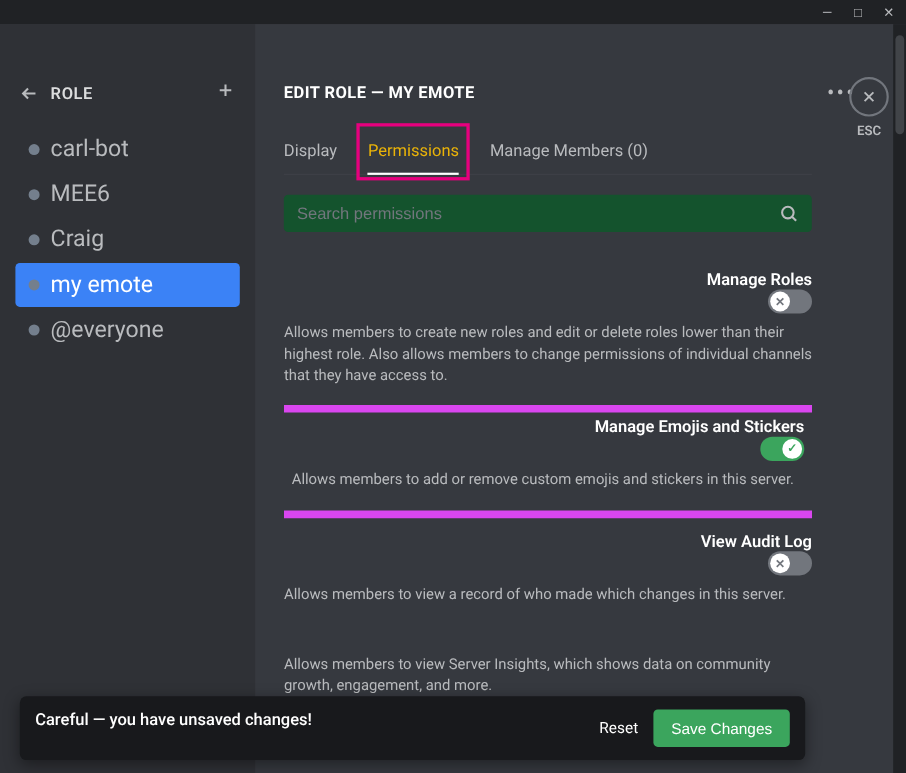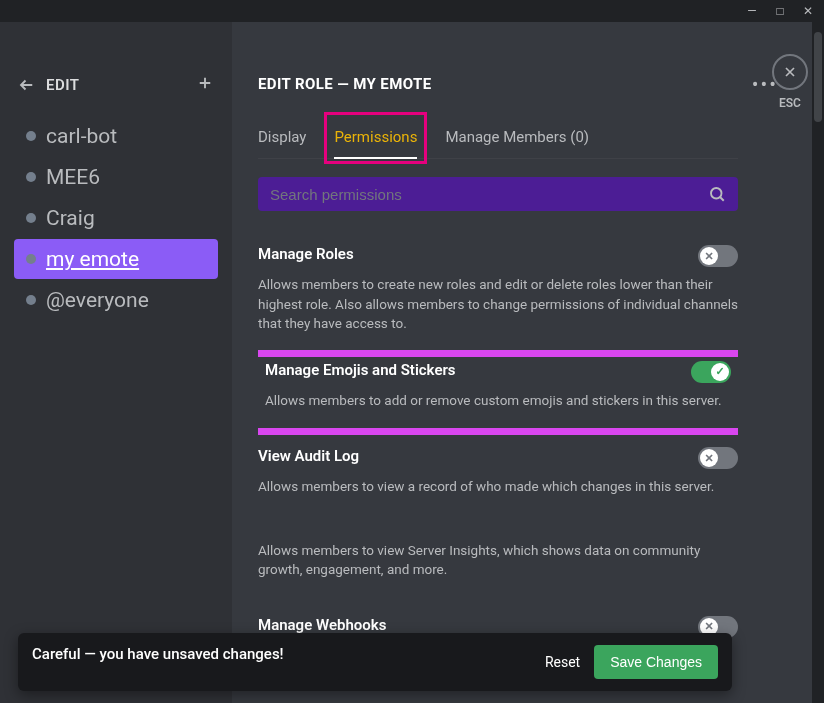--- a/index.html
+++ b/index.html
@@ -42,39 +42,39 @@
     color: #dcddde; font-weight: 600; font-size: 15px; letter-spacing: 0.5px;
   }
   .back-btn svg { stroke: #b9bbbe; }
   .plus-btn { color: #b9bbbe; font-size: 22px; }
   .role-item {
     display: flex; align-items: center; gap: 10px;
     padding: 8px 12px; border-radius: 4px;
     color: #b9bbbe; font-size: 21px;
     margin: 1px 6px;
   }
-  .role-item.selected { background: #8b5cf6; color: #fff; text-decoration: underline; }
+  .role-item.selected { background: #3b82f6; color: #fff; }
   .role-dot {
     width: 10px; height: 10px; border-radius: 50%;
   }
   
   .main {
     flex: 1; padding: 50px 18px 0 26px; position: relative;
     background: #36393f;
   }
   .main-header {
     display: flex; align-items: center; justify-content: space-between;
     padding-right: 28px;
   }
   .edit-title {
     color: #fff; font-weight: 700; font-size: 15px; letter-spacing: 0.4px;
   }
   .more-btn { color: #b9bbbe; font-size: 20px; letter-spacing: 2px; }
   .close-esc {
-    position: absolute; right: 16px; top: 32px;
+    position: absolute; right: 16px; top: 48px;
     display: flex; flex-direction: column; align-items: center; gap: 6px;
   }
   .close-circle {
     width: 36px; height: 36px; border-radius: 50%;
     border: 2px solid #72767d;
     display: flex; align-items: center; justify-content: center;
     color: #b9bbbe; font-size: 16px;
   }
   .esc-label { color: #b9bbbe; font-size: 12px; font-weight: 600; }
   .tabs {
@@ -89,36 +89,36 @@
   .tab.active::after {
     content: ""; position: absolute; left: 0; right: 0; bottom: -1px;
     height: 2px; background: #fff;
   }
   .tab-highlight {
     position: absolute; border: 3px solid #e6007e;
     pointer-events: none;
   }
   .search-row {
     margin-top: 18px; margin-right: 68px;
-    background: #4c1d95; border-radius: 4px;
+    background: #14532d; border-radius: 4px;
     display: flex; align-items: center; padding: 8px 12px;
   }
   .search-row input {
     flex: 1; background: transparent; border: none; outline: none;
     color: #dcddde; font-size: 15px;
   }
   .search-row input::placeholder { color: #72767d; }
   .search-row svg { stroke: #b9bbbe; }
   .perm-list {
     margin-top: 18px; margin-right: 68px;
     overflow-y: auto; height: 440px;
   }
   .perm-item { padding: 16px 0 20px 0; }
   .perm-head {
-    display: flex; align-items: flex-start; justify-content: space-between;
+    display: flex; align-items: flex-end; justify-content: space-between; flex-direction: column;
   }
   .perm-title { color: #fff; font-weight: 600; font-size: 15px; }
   .perm-desc { color: #b9bbbe; font-size: 13.5px; margin-top: 8px; line-height: 1.45; }
   .toggle {
     width: 40px; height: 22px; border-radius: 12px;
     position: relative; display: inline-block;
   }
   .toggle.off { background: #72767d; }
   .toggle.on { background: #3ba55d; }
   .toggle .knob {
@@ -169,21 +169,21 @@
   <div class="winbtn">✕</div>
 </div>
 
 <div class="content">
   <div class="sidebar">
     <div class="back-row">
       <div class="back-btn">
         <svg width="18" height="18" viewBox="0 0 24 24" fill="none" stroke-width="2.5">
             <path d="M19 12H5M10 6l-6 6 6 6"></path>
           </svg>
-        <span>EDIT</span>
+        <span>ROLE</span>
       </div>
       <div class="plus-btn">
         <svg width="18" height="18" viewBox="0 0 24 24" fill="none" stroke="#b9bbbe" stroke-width="2.5">
             <path d="M12 5v14M5 12h14"></path>
           </svg>
       </div>
     </div>
     <div id="role-list">
         <div class="role-item">
           <span class="role-dot" style="background: rgb(116, 127, 141);"></span>

